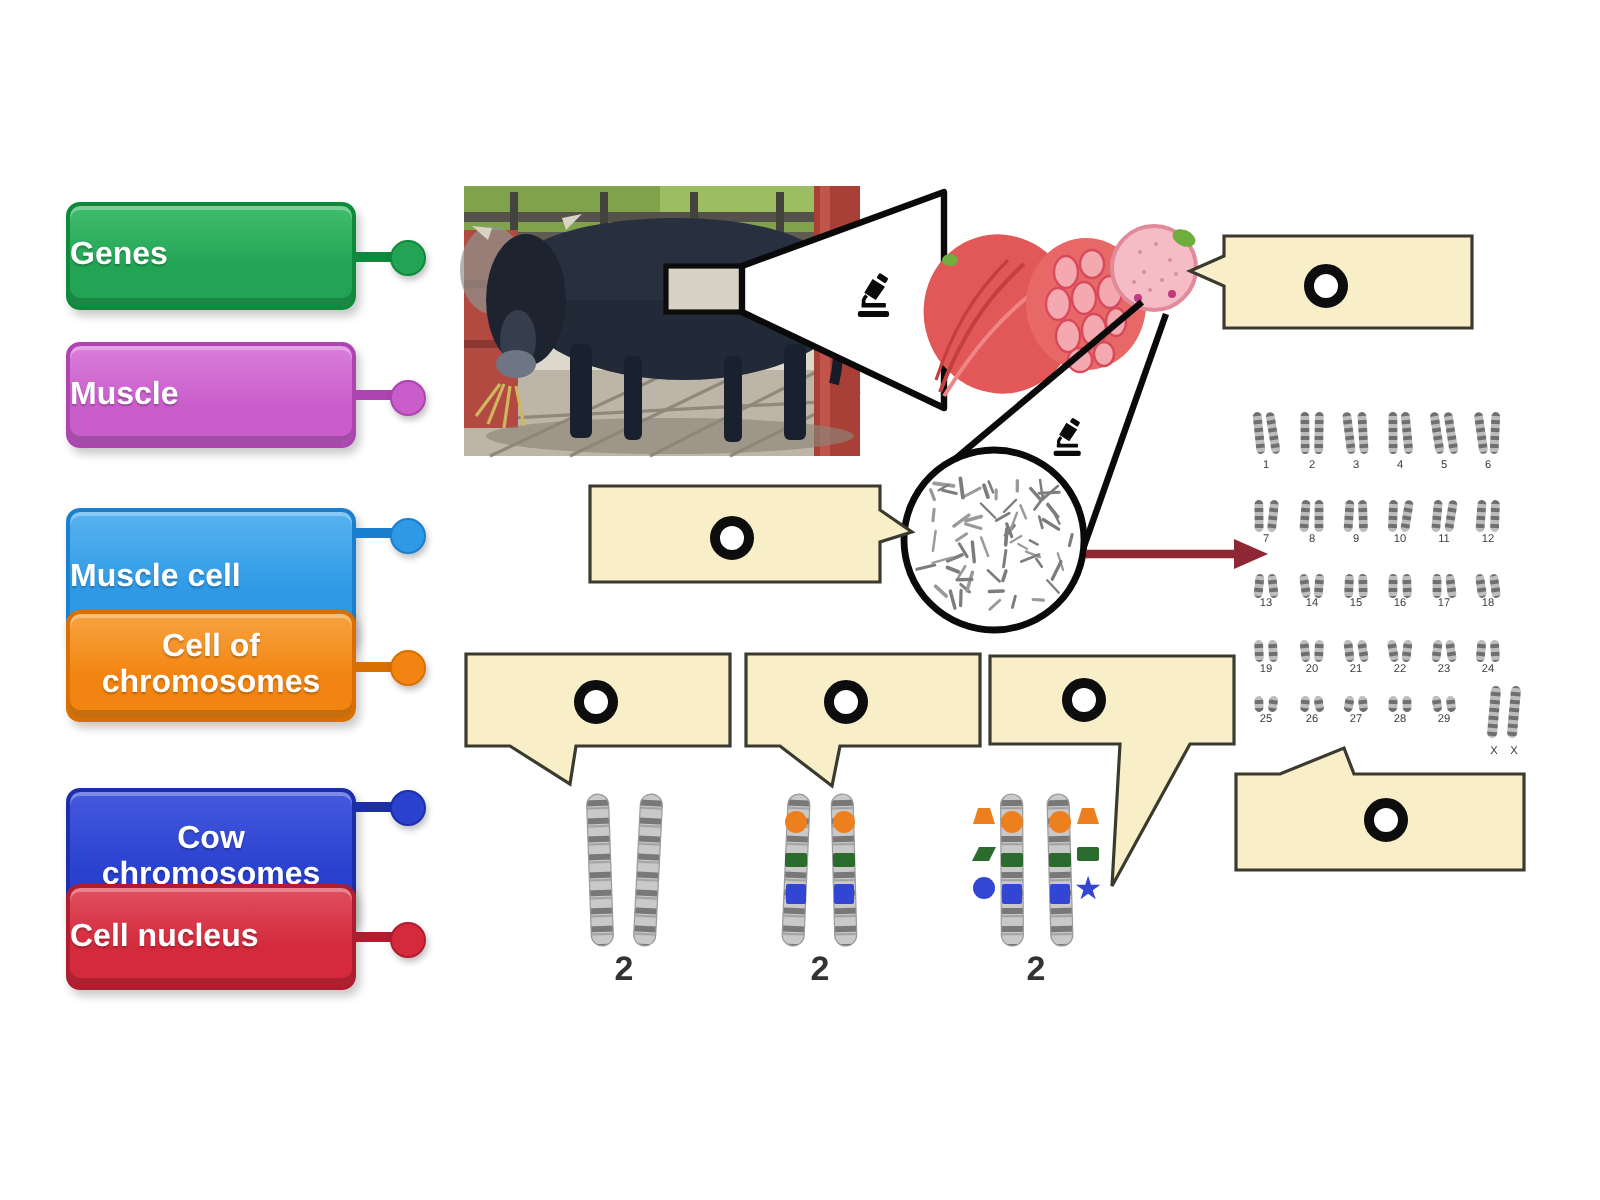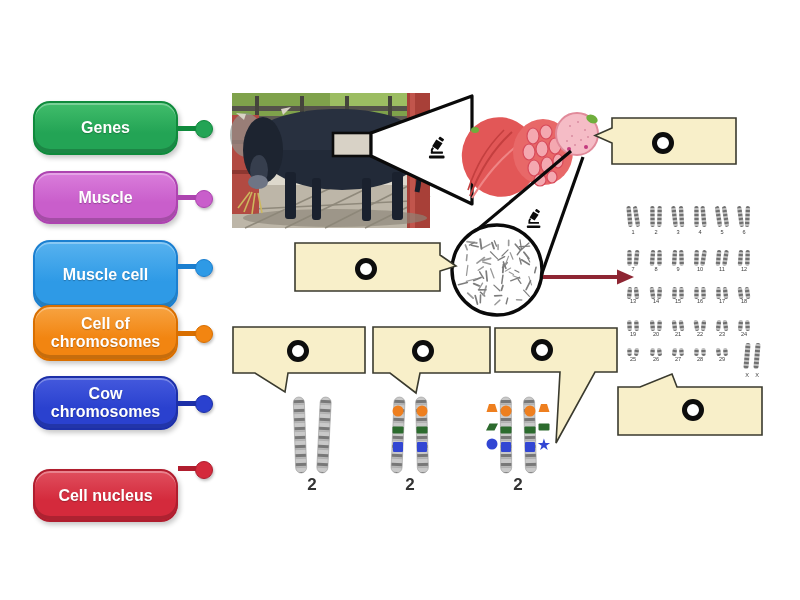--- a/index.html
+++ b/index.html
@@ -1,20 +1,20 @@
 <!DOCTYPE html>
 <html><head>
 <meta charset="utf-8">
 <style>
   html,body{margin:0;padding:0;background:#fff;}
   #canvas{position:relative;width:800px;height:600px;background:#ffffff;overflow:hidden;
           font-family:"Liberation Sans", sans-serif;}
   #diagram{position:absolute;left:0;top:0;}
-  .label-pill{position:absolute;left:33px;width:145px;box-sizing:border-box;border-radius:17px;
-      display:flex;align-items:center;justify-content:center;text-align:center;
+  .label-pill{position:absolute;left:33px;width:145px;box-sizing:border-box;border-radius:7px;
+      display:flex;align-items:center;text-align:center;
       color:#fff;font-weight:bold;font-size:16px;line-height:1.12;cursor:grab;
       box-shadow:2px 3px 5px rgba(0,0,0,.22), inset 0 2px 0 rgba(255,255,255,.30), inset 0 -4px 0 rgba(0,0,0,.18);
       text-shadow:0 1px 1px rgba(0,0,0,.25);}
   .label-stub{position:absolute;left:178px;width:19px;height:5px;}
   .label-dot{position:absolute;left:195px;width:16px;height:16px;border-radius:50%;
       box-shadow:1px 2px 3px rgba(0,0,0,.25);}
   .drop-ring{position:absolute;width:12px;height:12px;background:#fff;border-radius:50%;cursor:pointer;}
 </style>
 </head>
 <body>
@@ -341,36 +341,36 @@
       <div class="label-pill" style="top: 101px; height: 54px; background: linear-gradient(rgb(65, 189, 107) 0%, rgb(35, 164, 85) 60%, rgb(35, 164, 85) 100%); border: 2px solid rgb(15, 138, 60);">
         <span>Genes</span>
       </div>
       <div class="label-stub" style="background: rgb(15, 138, 60); top: 125.5px;"></div>
       <div class="label-dot" style="background: rgb(35, 164, 85); border: 1px solid rgb(15, 138, 60); top: 120px;"></div>
       <div class="label-pill" style="top: 171px; height: 53px; background: linear-gradient(rgb(218, 125, 219) 0%, rgb(201, 94, 203) 60%, rgb(201, 94, 203) 100%); border: 2px solid rgb(173, 68, 176);">
         <span>Muscle</span>
       </div>
       <div class="label-stub" style="background: rgb(173, 68, 176); top: 195px;"></div>
       <div class="label-dot" style="background: rgb(201, 94, 203); border: 1px solid rgb(173, 68, 176); top: 189.5px;"></div>
-      <div class="label-pill" style="top: 240px; height: 70px; background: linear-gradient(rgb(87, 178, 239) 0%, rgb(46, 154, 230) 60%, rgb(46, 154, 230) 100%); border: 2px solid rgb(27, 127, 208);">
+      <div class="label-pill" style="top: 254px; height: 70px; background: linear-gradient(rgb(87, 178, 239) 0%, rgb(46, 154, 230) 60%, rgb(46, 154, 230) 100%); border: 2px solid rgb(27, 127, 208);">
         <span>Muscle cell</span>
       </div>
       <div class="label-stub" style="background: rgb(27, 127, 208); top: 264px;"></div>
       <div class="label-dot" style="background: rgb(46, 154, 230); border: 1px solid rgb(27, 127, 208); top: 258.5px;"></div>
       <div class="label-pill" style="top: 305px; height: 56px; background: linear-gradient(rgb(247, 163, 65) 0%, rgb(242, 133, 17) 60%, rgb(242, 133, 17) 100%); border: 2px solid rgb(217, 111, 0);">
         <span>Cell of chromosomes</span>
       </div>
       <div class="label-stub" style="background: rgb(217, 111, 0); top: 330.5px;"></div>
       <div class="label-dot" style="background: rgb(242, 133, 17); border: 1px solid rgb(217, 111, 0); top: 325px;"></div>
-      <div class="label-pill" style="top: 376px; height: 54px; background: linear-gradient(rgb(68, 89, 221) 0%, rgb(42, 65, 207) 60%, rgb(42, 65, 207) 100%); border: 2px solid rgb(28, 47, 168);">
+      <div class="label-pill" style="top: 394px; height: 70px; background: linear-gradient(rgb(68, 89, 221) 0%, rgb(42, 65, 207) 60%, rgb(42, 65, 207) 100%); border: 2px solid rgb(28, 47, 168);">
         <span>Cow chromosomes</span>
       </div>
       <div class="label-stub" style="background: rgb(28, 47, 168); top: 400.5px;"></div>
       <div class="label-dot" style="background: rgb(42, 65, 207); border: 1px solid rgb(28, 47, 168); top: 395px;"></div>
-      <div class="label-pill" style="top: 442px; height: 53px; background: linear-gradient(rgb(224, 79, 94) 0%, rgb(212, 42, 60) 60%, rgb(212, 42, 60) 100%); border: 2px solid rgb(176, 29, 46); margin-top: 27px;">
+      <div class="label-pill" style="top: 442px; height: 53px; background: linear-gradient(rgb(224, 79, 94) 0%, rgb(212, 42, 60) 60%, rgb(212, 42, 60) 100%); border: 2px solid rgb(176, 29, 46);">
         <span>Cell nucleus</span>
       </div>
       <div class="label-stub" style="background: rgb(176, 29, 46); top: 466px;"></div>
       <div class="label-dot" style="background: rgb(212, 42, 60); border: 1px solid rgb(176, 29, 46); top: 460.5px;"></div>
     </div>
 <div id="targets">
       <div class="drop-ring" style="left: 652px; top: 132px; border: 5px solid rgb(13, 13, 13);"></div>
       <div class="drop-ring" style="left: 355px; top: 258px; border: 5px solid rgb(13, 13, 13);"></div>
       <div class="drop-ring" style="left: 287px; top: 340px; border: 5px solid rgb(13, 13, 13);"></div>
       <div class="drop-ring" style="left: 412px; top: 340px; border: 5px solid rgb(13, 13, 13);"></div>

